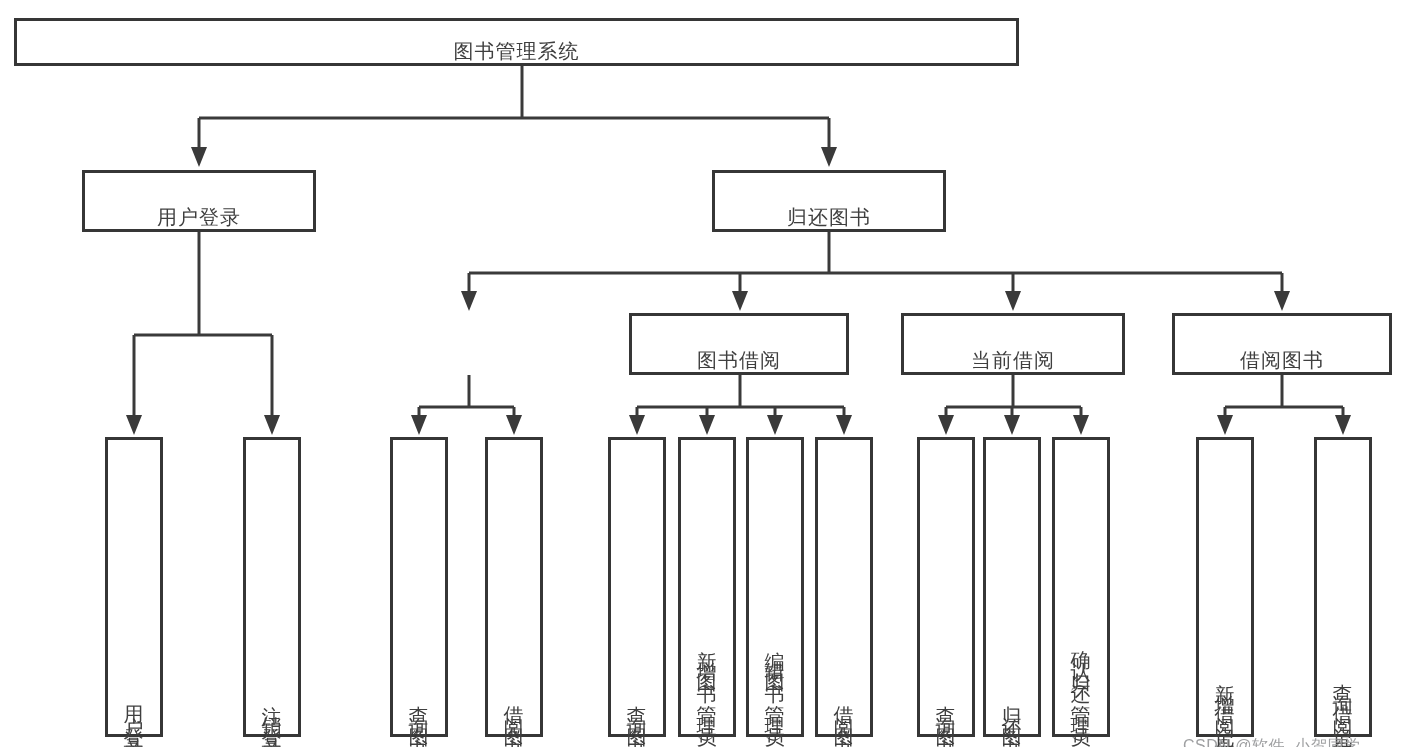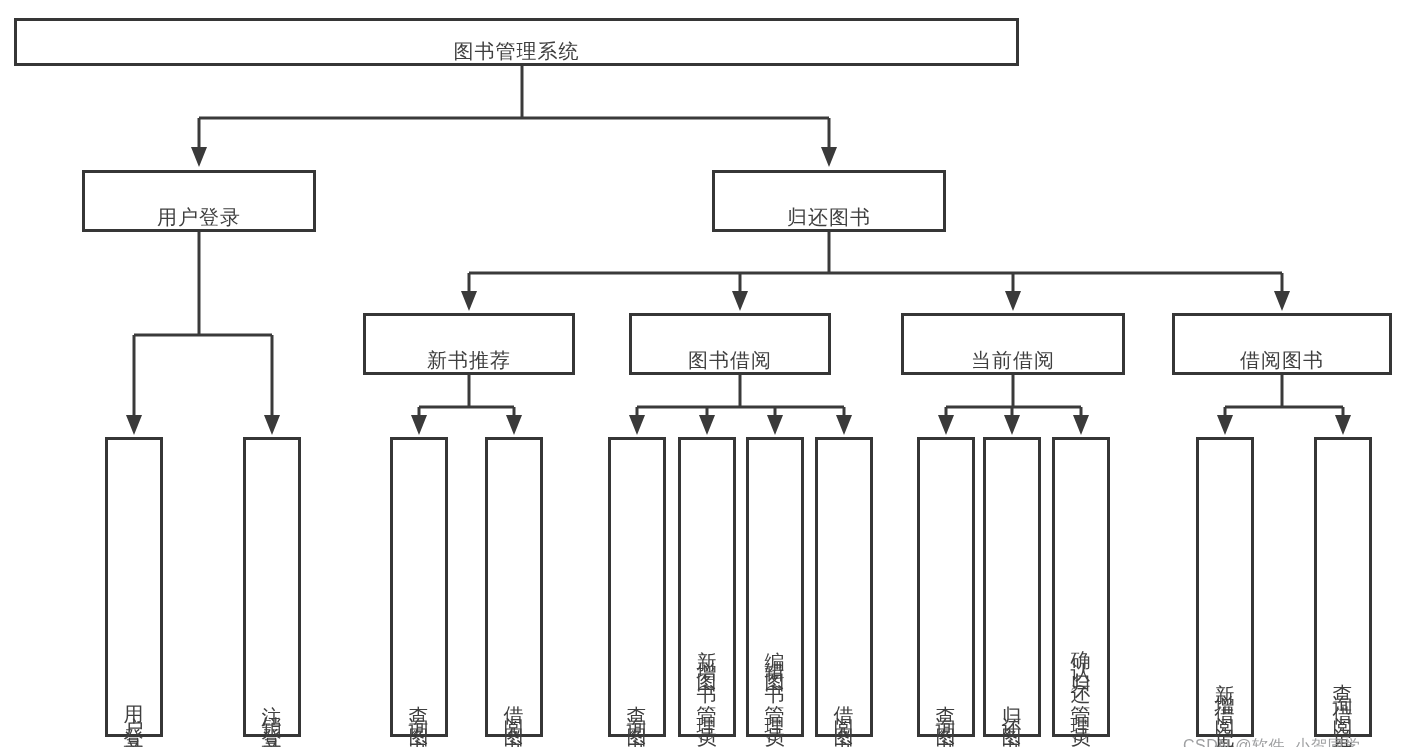--- a/index.html
+++ b/index.html
@@ -114,24 +114,21 @@
     <span>图书管理系统</span>
   </div>
 
   <div class="box" style="left:82px;top:170px;width:234px;height:62px">
     <span>用户登录</span>
   </div>
   <div class="box" style="left:712px;top:170px;width:234px;height:62px">
     <span>归还图书</span>
   </div>
 
-  <div class="box" style="left:363px;top:313px;width:212px;height:62px">
-    <span>新书推荐</span>
-  </div>
-  <div class="box" style="left:629px;top:313px;width:202px;height:62px">
+  <div class="box" style="left:629px;top:313px;width:220px;height:62px">
     <span>图书借阅</span>
   </div>
   <div class="box" style="left:901px;top:313px;width:224px;height:62px">
     <span>当前借阅</span>
   </div>
   <div class="box" style="left:1172px;top:313px;width:220px;height:62px">
     <span>借阅图书</span>
   </div>
 
   <div class="box leaf" style="left:105px">

